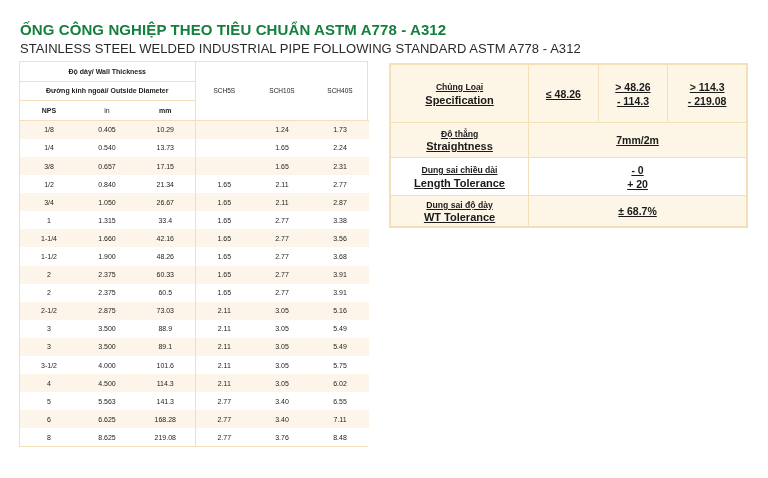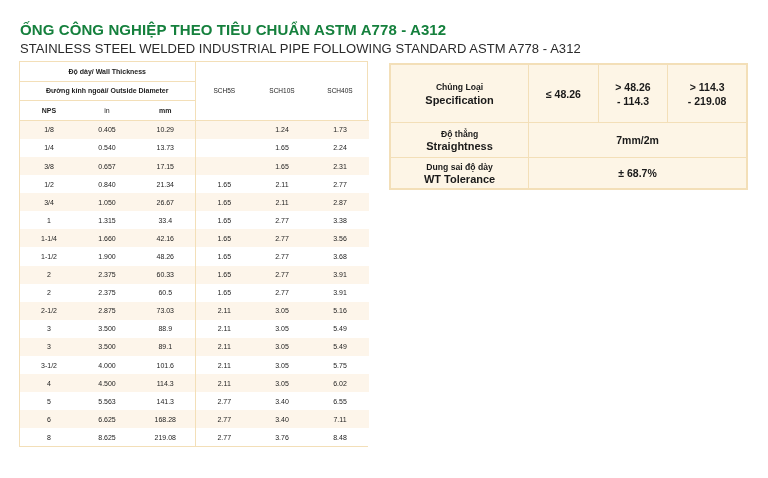--- a/index.html
+++ b/index.html
@@ -12,21 +12,21 @@
   .lt { position:absolute; left:19px; top:61px; width:349px; border:1.5px solid #f3dfb8; box-sizing:border-box; }
   .lt table { border-collapse:collapse; width:100%; table-layout:fixed; }
   .lt td { font-size:7px; text-align:center; padding:0; height:18.1px; color:#1d1d1d; }
   .lt .hdr td { font-weight:bold; height:18.6px; border-bottom:1.5px solid #f3dfb8; }
   .lt .hdr td.sch { font-weight:normal; font-size:6.5px; border-bottom:1.5px solid #f3dfb8; }
   .lt .divl { border-left:1.5px solid #f3dfb8; }
   .lt tr.odd td { background:#fdf5ea; }
   .lt tr.even td { background:#ffffff; }
 
   
-  .rt { position:absolute; left:389px; top:63px; width:359px; border:1.5px solid #f3dfb8; box-sizing:border-box; }
+  .rt { position:absolute; left:389px; top:63px; width:359px; border:1.5px solid #f3dfb8; box-sizing:border-box;text-decoration:underline; }
   .rt table { border-collapse:collapse; width:100%; table-layout:fixed; }
   .rt td { border:1px solid #f3dfb8; text-align:center; padding:0; font-size:10.5px; font-weight:bold; color:#1a1a1a; line-height:14px; }
   .rt td.lbl { font-size:8.6px; line-height:12.5px; }
   .rt td.lbl .l2 { font-size:11px; }
   .rt tr.cream td { background:#fdf5e6; }
   .rt tr.white td { background:#ffffff; }
   .rt tr.r1 td { height:57px; }
   .rt tr.r2 td { height:43px; }
   .rt tr.r3 td { height:34px; }
   .rt tr.r4 td { height:37px; }
@@ -239,20 +239,30 @@
         <span class="blk">- 219.08</span>
       </td>
     </tr>
     <tr class="r3 cream">
       <td class="lbl">
         <span class="blk">Độ thẳng</span>
         <span class="blk l2">Straightness</span>
       </td>
       <td colspan="3" class="val">7mm/2m</td>
     </tr>
+    <tr class="r4 white">
+      <td class="lbl">
+        <span class="blk">Dung sai chiều dài</span>
+        <span class="blk l2">Length Tolerance</span>
+      </td>
+      <td colspan="3" class="val">
+        <span class="blk">- 0</span>
+        <span class="blk">+ 20</span>
+      </td>
+    </tr>
     <tr class="r5 cream">
       <td class="lbl">
         <span class="blk">Dung sai độ dày</span>
         <span class="blk l2">WT Tolerance</span>
       </td>
       <td colspan="3" class="val">± 68.7%</td>
     </tr>
   </tbody>
     </table>
 </div>

